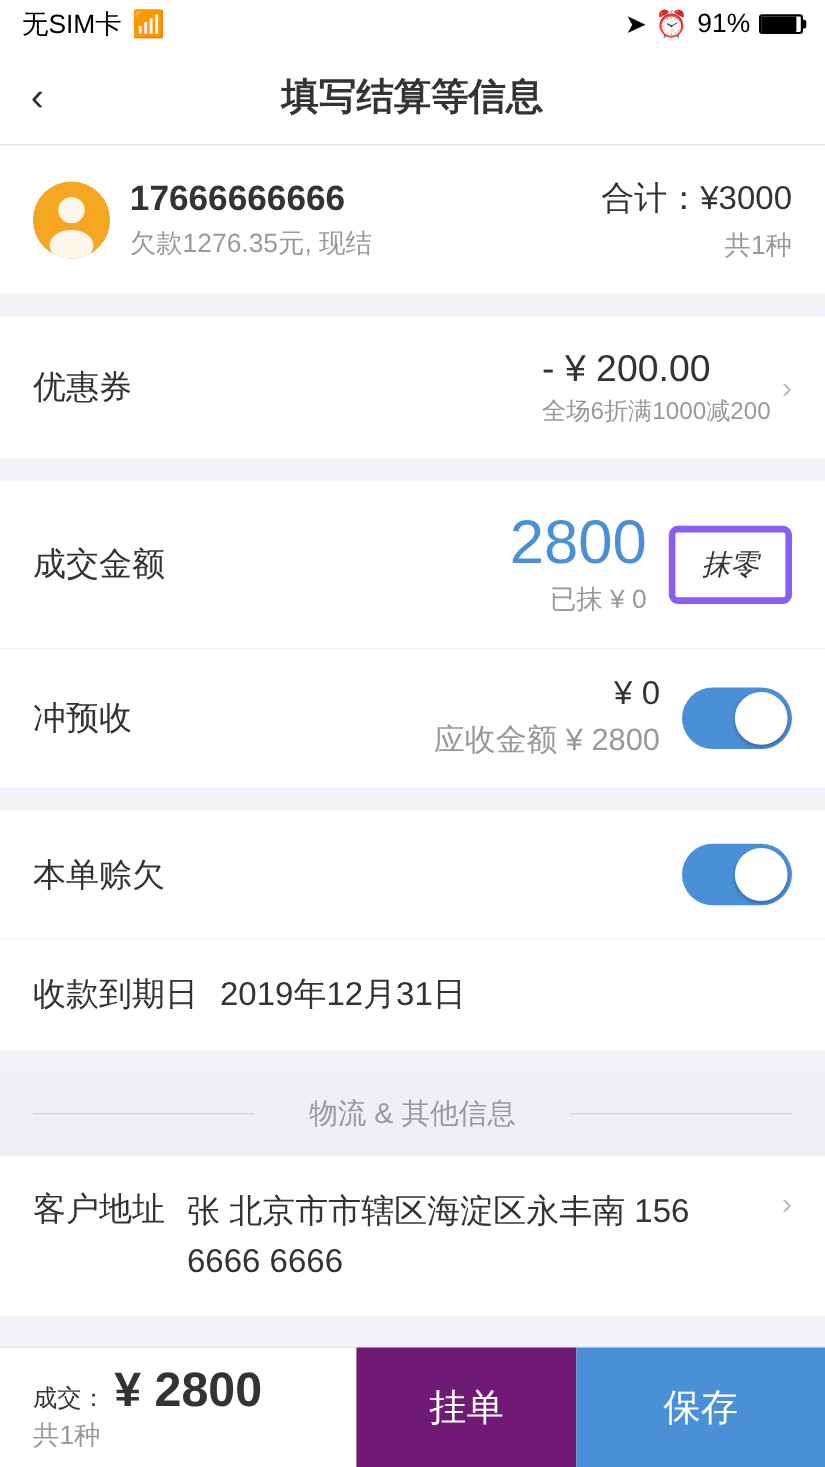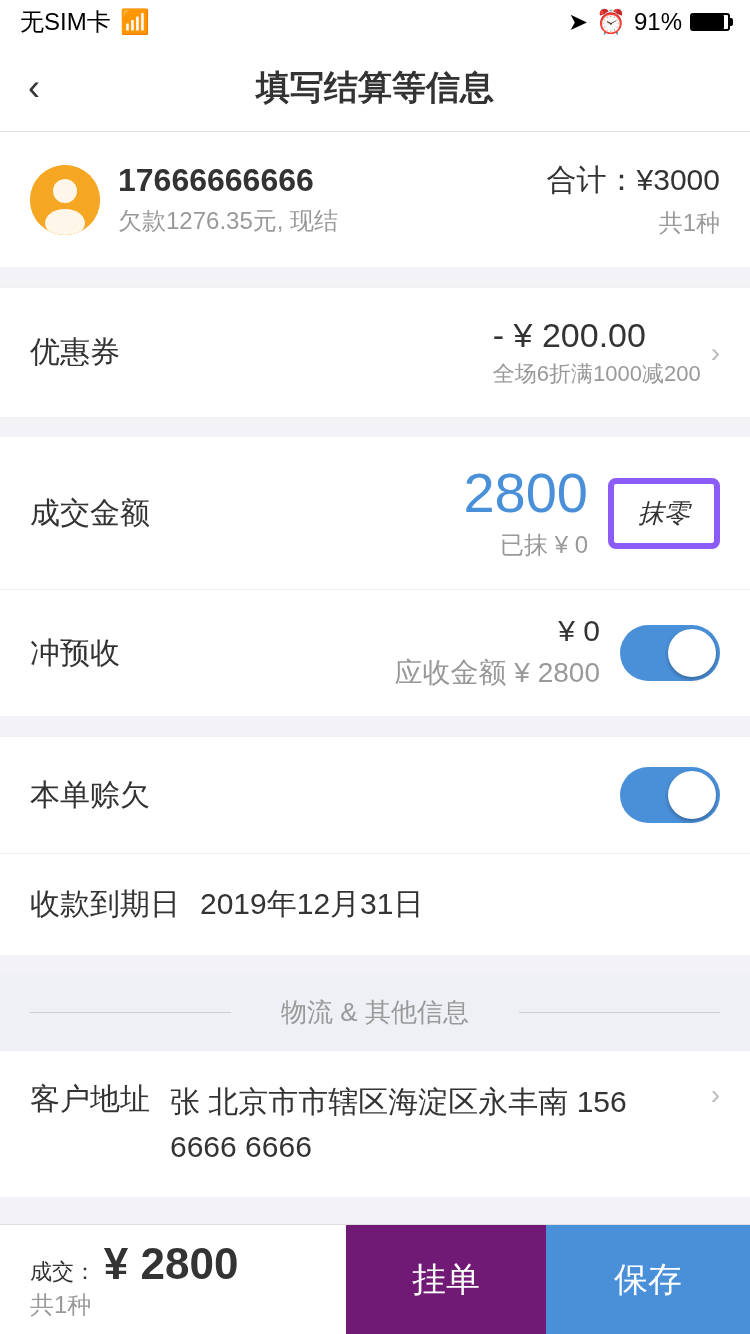--- a/index.html
+++ b/index.html
@@ -240,21 +240,21 @@
       background: #701a75;
       display: flex;
       align-items: center;
       justify-content: center;
       font-size: 34px;
       color: #fff;
       font-weight: 500;
       cursor: pointer;
     }
     .btn-save {
-      width: 204px;
+      width: 226px;
       height: 110px;
       background: #4a90d9;
       display: flex;
       align-items: center;
       justify-content: center;
       font-size: 34px;
       color: #fff;
       font-weight: 500;
       cursor: pointer;
     }

